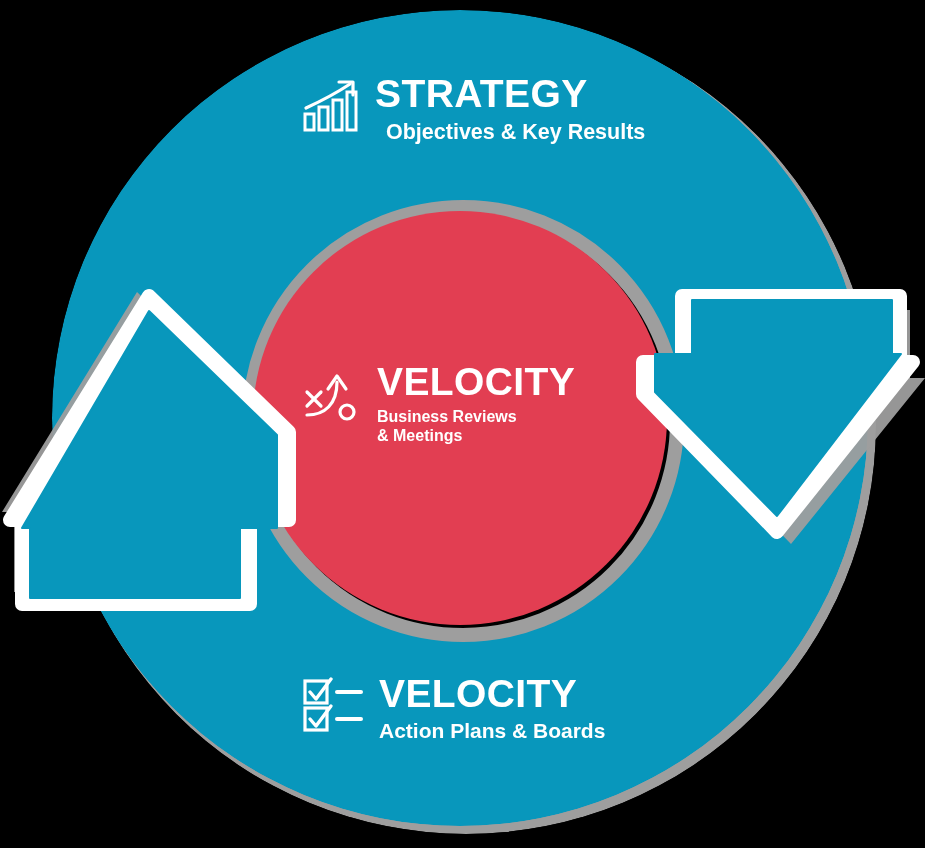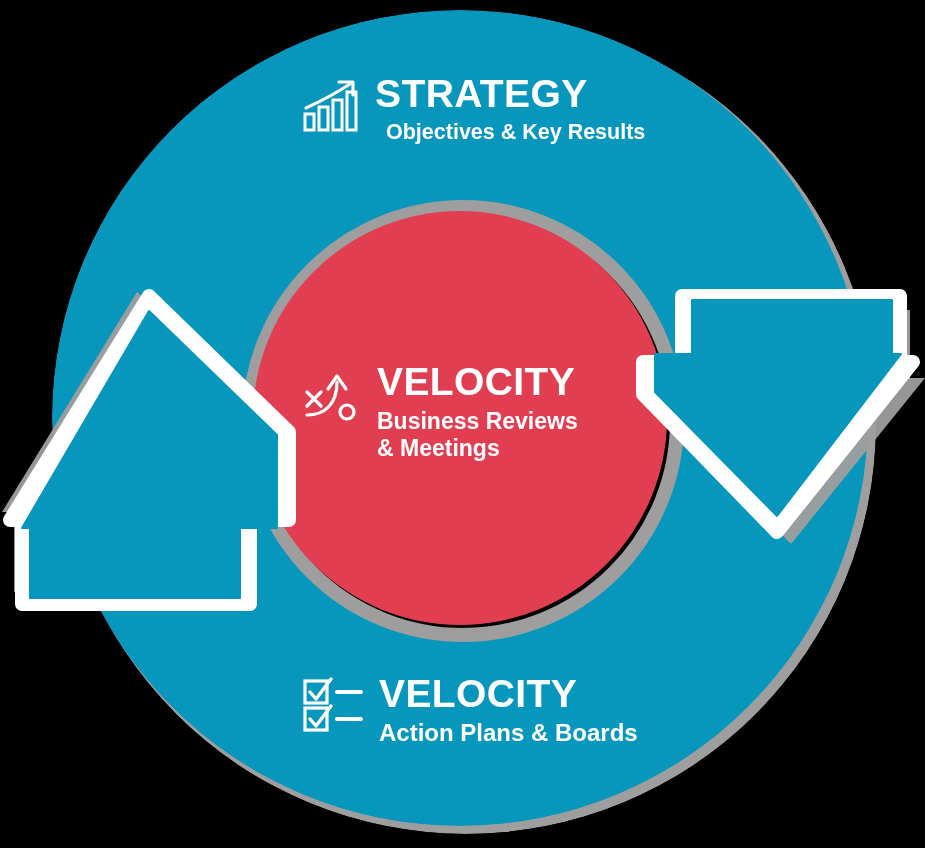--- a/index.html
+++ b/index.html
@@ -64,30 +64,30 @@
   #strategy-block .label-title { font-size: 39px; }
   #strategy-block .label-sub { font-size: 21.5px; margin-top: 7px; margin-left: 11px; }
 
   
   #velocity-block {
     left: 303px;
     top: 362px;
   }
   #velocity-block .label-icon { margin-right: 16px; margin-top: 8px; }
   #velocity-block .label-title { font-size: 39px; }
-  #velocity-block .label-sub { font-size: 23px; margin-top: 7px; }
+  #velocity-block .label-sub { font-size: 16px; margin-top: 7px; }
 
   
   #execution-block {
     left: 303px;
     top: 674px;
   }
   #execution-block .label-icon { margin-right: 14px; margin-top: 3px; }
   #execution-block .label-title { font-size: 39px; }
-  #execution-block .label-sub { font-size: 24px; margin-top: 6px; }
+  #execution-block .label-sub { font-size: 21px; margin-top: 6px; }
 </style>
 </head>
 <body>
 
 <div id="diagram-root">
 
   <svg id="cycle-svg" viewBox="0 0 925 848" xmlns="http://www.w3.org/2000/svg">
     <defs>
 
       <mask id="outer-ring-mask">

